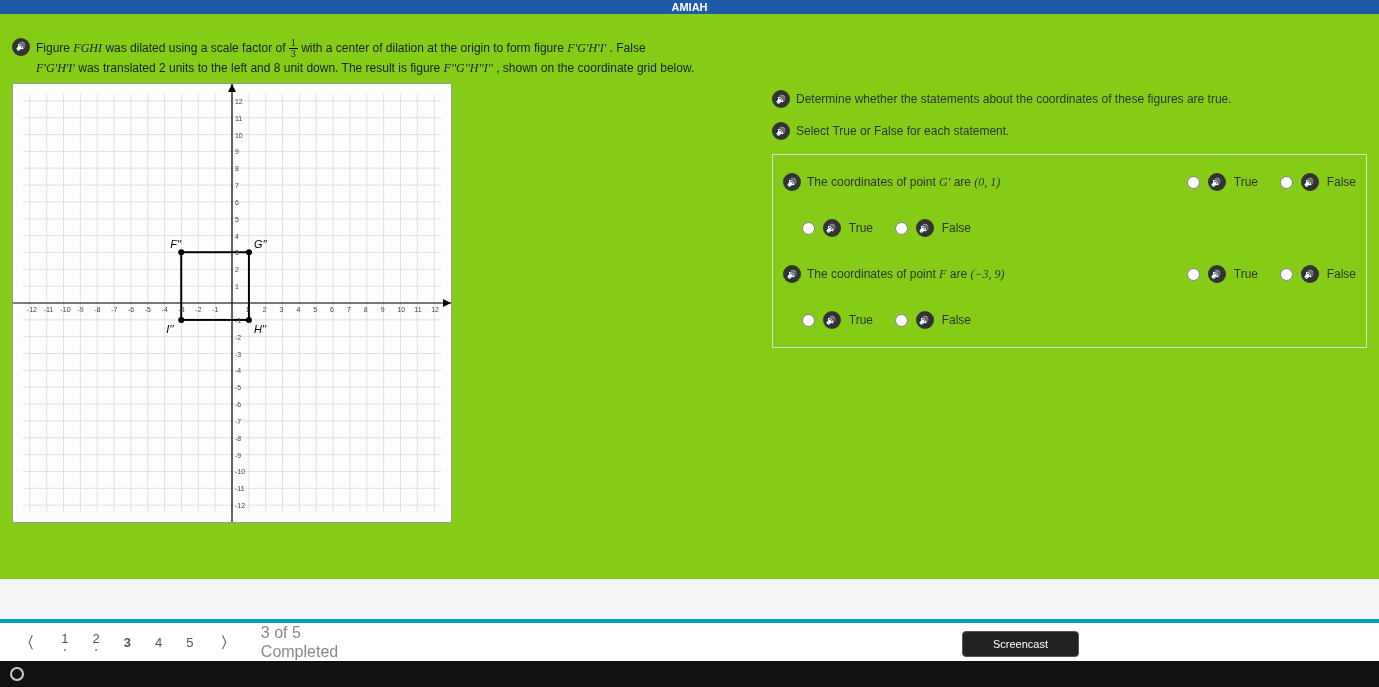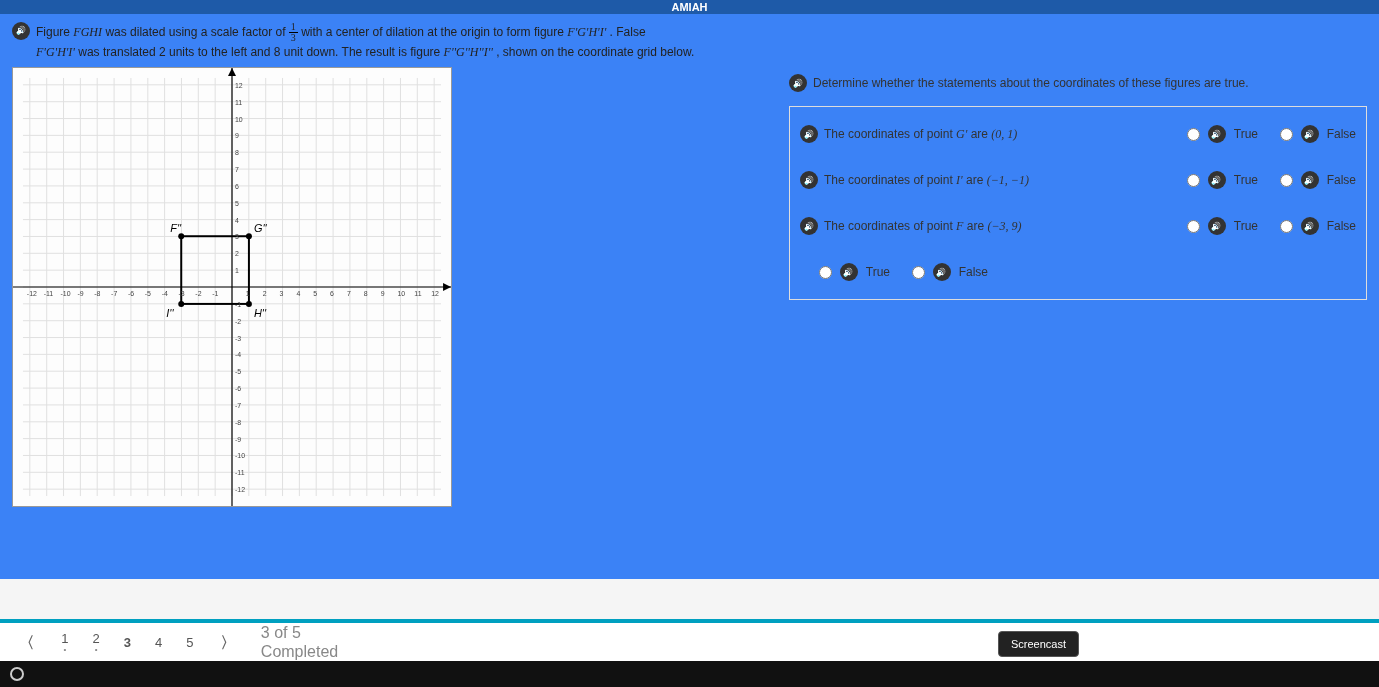--- a/index.html
+++ b/index.html
@@ -16,23 +16,23 @@
     height: 14px;
     width: 100%;
     color: #fff;
     font-size: 11px;
     text-align: center;
     line-height: 14px;
     font-weight: bold;
   }
   .content-wrap {
     display: flex;
-    padding: 8px 12px;
-    gap: 37px;
-    background: #3b82f6;
+    padding: 24px 12px;
+    gap: 20px;
+    background: #84cc16;
     height: 565px;
   }
   .left-col { flex: 0 0 740px; }
   .right-col { flex: 1; padding-top: 52px; }
   .problem-text {
     font-size: 12px;
     color: #222;
     line-height: 1.5;
     margin-bottom: 6px;
     display: flex;
@@ -115,21 +115,21 @@
   .page-num.current { font-weight: bold; }
   .page-dot { display:block; text-align:center; font-size:8px; color:#888; line-height:1;}
   .progress-text { font-size: 16px; color: #888; margin-left: 10px; line-height:1.2;}
   .screencast-btn {
     position: absolute;
     bottom: 30px;
     right: 300px;
     background: #222;
     color: #fff;
     font-size: 11px;
-    padding: 6px 12px;
+    padding: 6px 30px;
     border-radius: 4px;
     border: 1px solid #555;
   }
   .taskbar {
     position: absolute;
     bottom: 0; left: 0; right: 0;
     height: 26px;
     background: #111;
     display:flex;
     align-items:center;
@@ -296,20 +296,24 @@
           </g>
       </svg>
     </div>
   </div>
 
   <div class="right-col">
     <div class="instruction-line">
       <span class="audio-icon"></span>
       <span>Determine whether the statements about the coordinates of these figures are true.</span>
     </div>
+    <div class="instruction-line">
+      <span class="audio-icon"></span>
+      <span>Select True or False for each statement.</span>
+    </div>
 
     <div class="statements-box">
       <div class="stmt-row">
         <div class="stmt-text">
           <span class="audio-icon"></span>
           <span>
             <span>The coordinates of point </span>
             <span class="math-i">G'</span>
             <span> are </span>
             <span class="math-i">(0, 1)</span>
@@ -320,29 +324,20 @@
             <span class="audio-icon"></span>
             <span>True</span>
           </label>
         <label class="tf-group">
             <input type="radio" name="s0" style="">
             <span class="audio-icon"></span>
             <span>False</span>
           </label>
       </div>
       <div class="stmt-row">
-        <div class="stmt-text">
-          <span class="audio-icon"></span>
-          <span>
-            <span>The coordinates of point </span>
-            <span class="math-i">I'</span>
-            <span> are </span>
-            <span class="math-i">(−1, −1)</span>
-          </span>
-        </div>
         <label class="tf-group">
             <input type="radio" name="s1" style="">
             <span class="audio-icon"></span>
             <span>True</span>
           </label>
         <label class="tf-group">
             <input type="radio" name="s1" style="">
             <span class="audio-icon"></span>
             <span>False</span>
           </label>

